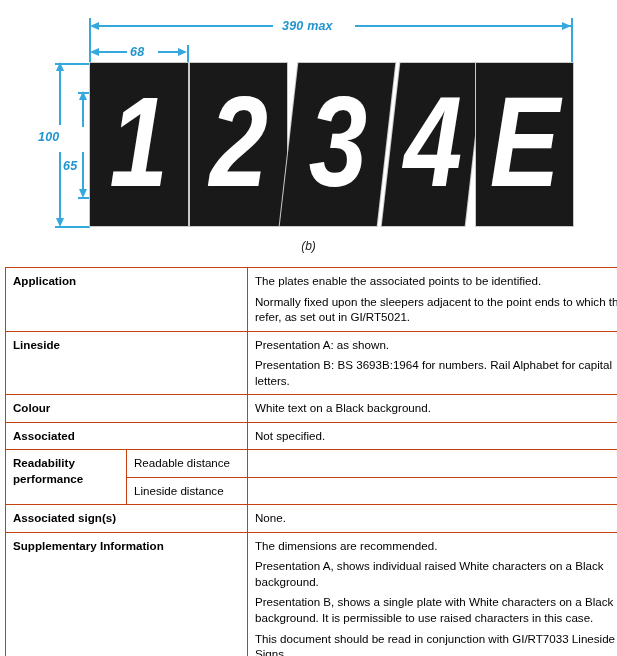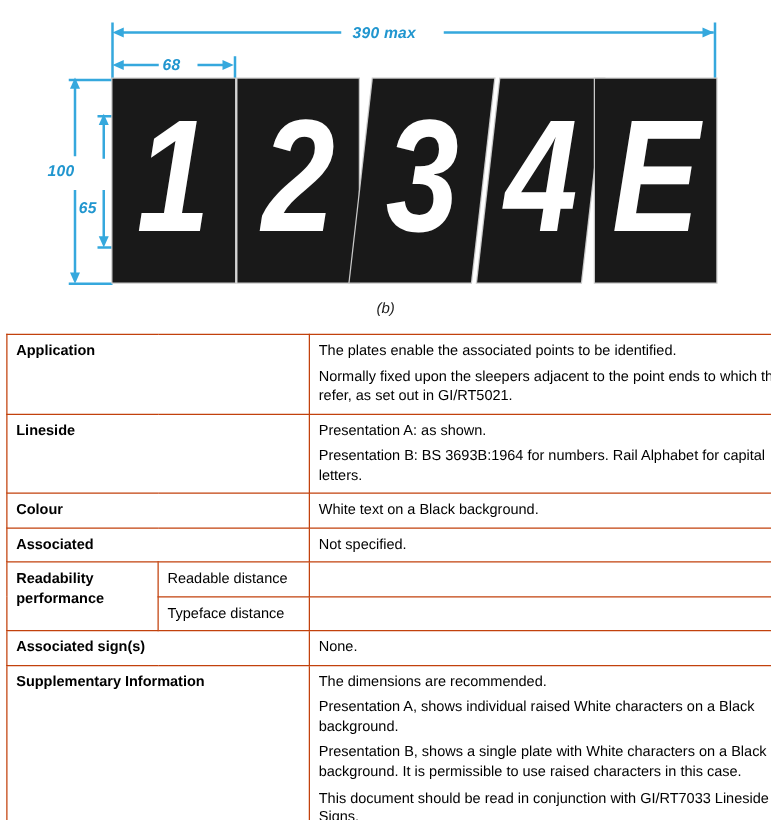--- a/index.html
+++ b/index.html
@@ -170,21 +170,21 @@
       <td class="val">
         <p>Not specified.</p>
       </td>
     </tr>
     <tr>
       <td class="lbl-main" rowspan="2">Readability performance</td>
       <td class="lbl-sub">Readable distance</td>
       <td class="empty"></td>
     </tr>
     <tr>
-      <td class="lbl-sub">Typeface distance</td>
+      <td class="lbl-sub">Lineside distance</td>
       <td class="empty"></td>
     </tr>
     <tr>
       <td class="lbl" colspan="2">Associated sign(s)</td>
       <td class="val">
         <p>None.</p>
       </td>
     </tr>
     <tr>
       <td class="lbl" colspan="2">Supplementary Information</td>

